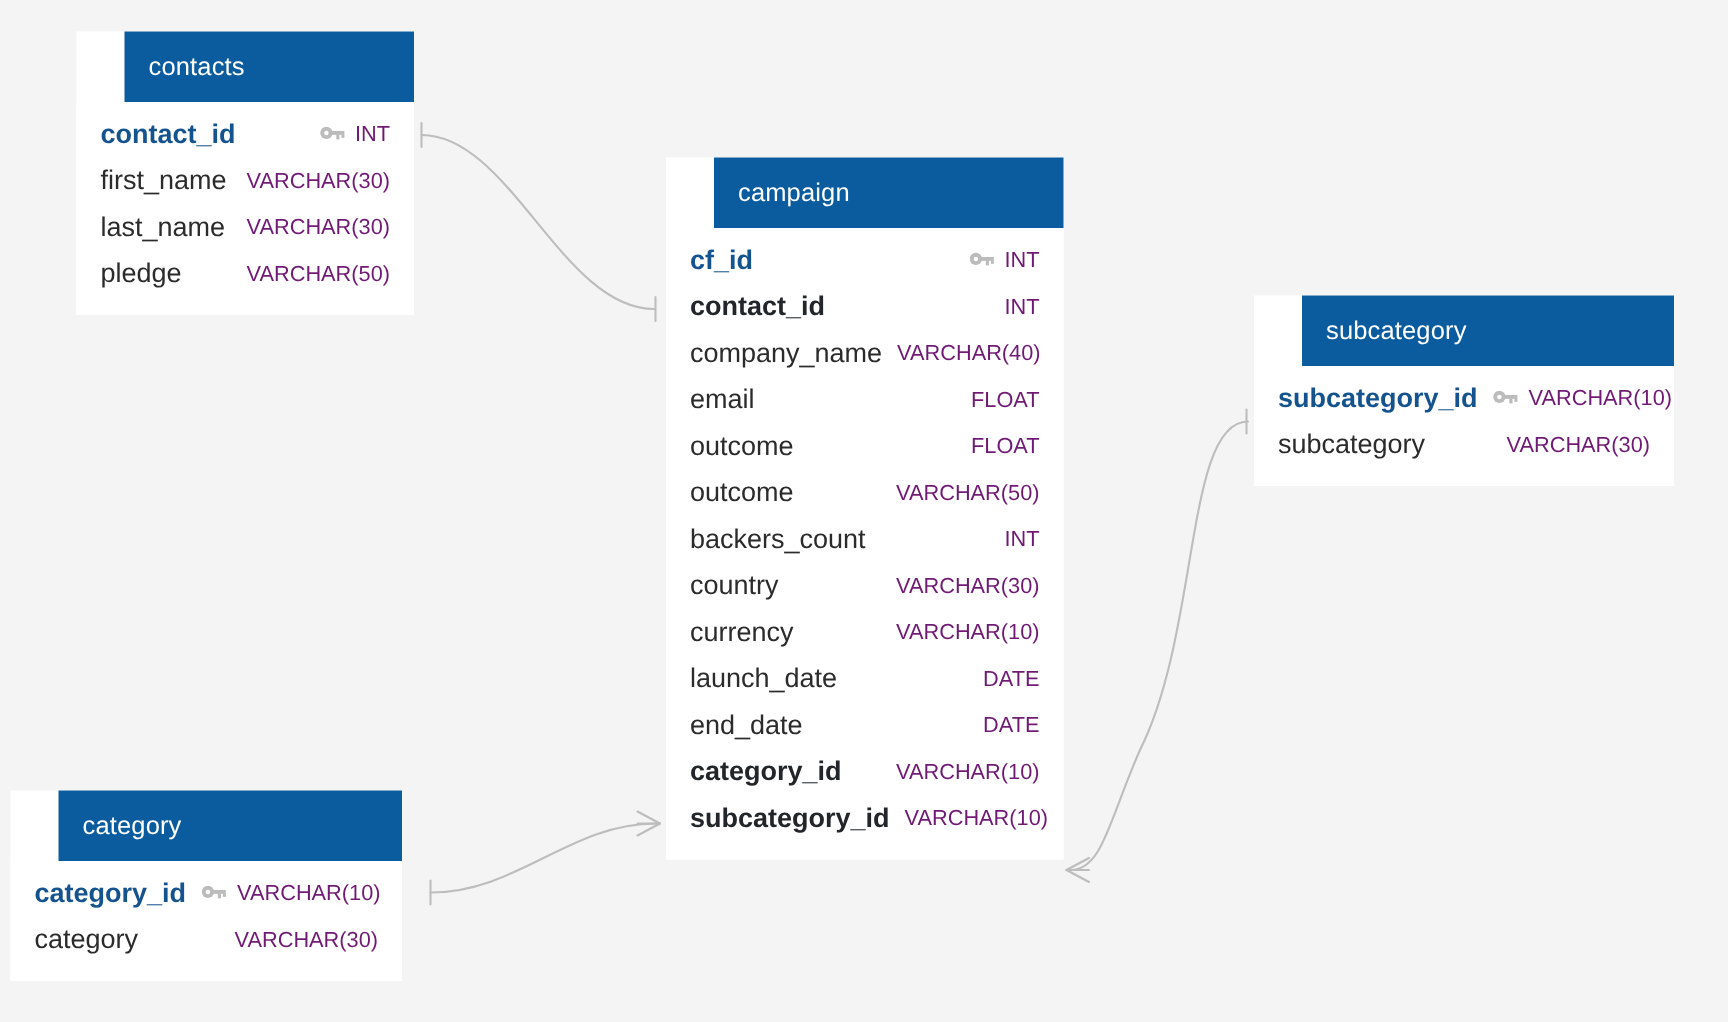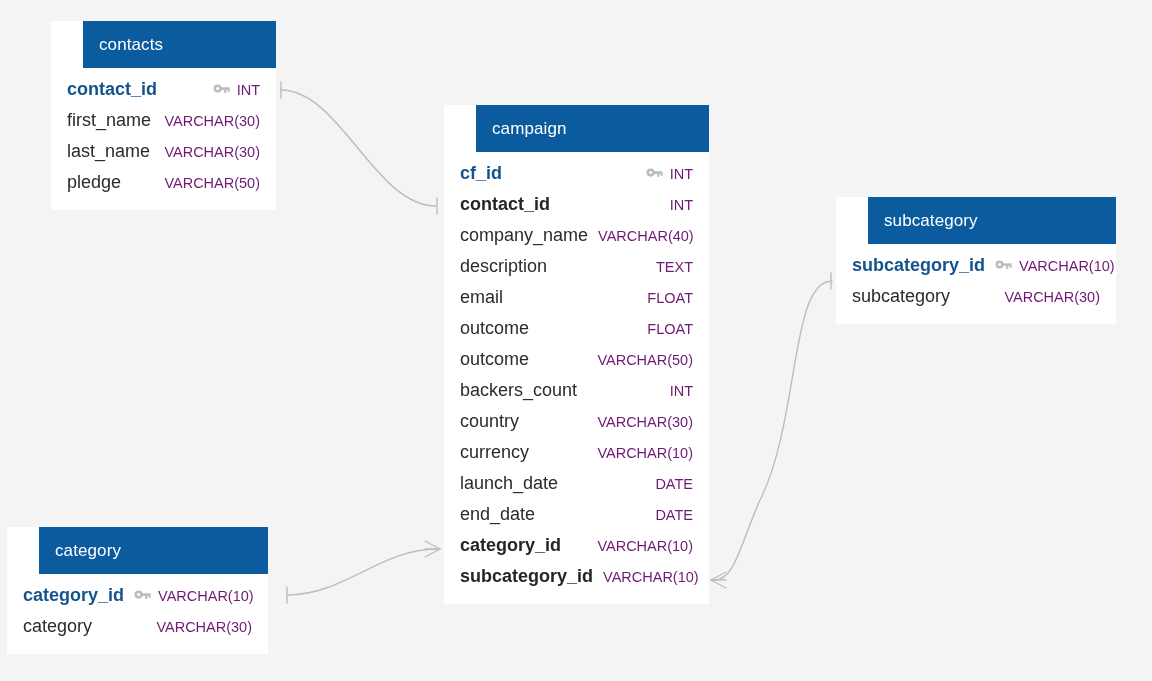--- a/index.html
+++ b/index.html
@@ -216,26 +216,20 @@
         <span class="field-type">INT</span>
       </div>
 
       <div class="field-row">
         <span class="field-name">company_name</span>
         <span class="field-spacer"></span>
         <span class="field-key empty"></span>
         <span class="field-type">VARCHAR(40)</span>
       </div>
 
-      <div class="field-row">
-        <span class="field-name">description</span>
-        <span class="field-spacer"></span>
-        <span class="field-key empty"></span>
-        <span class="field-type">TEXT</span>
-      </div>
 
       <div class="field-row">
         <span class="field-name">email</span>
         <span class="field-spacer"></span>
         <span class="field-key empty"></span>
         <span class="field-type">FLOAT</span>
       </div>
 
       <div class="field-row">
         <span class="field-name">outcome</span>

